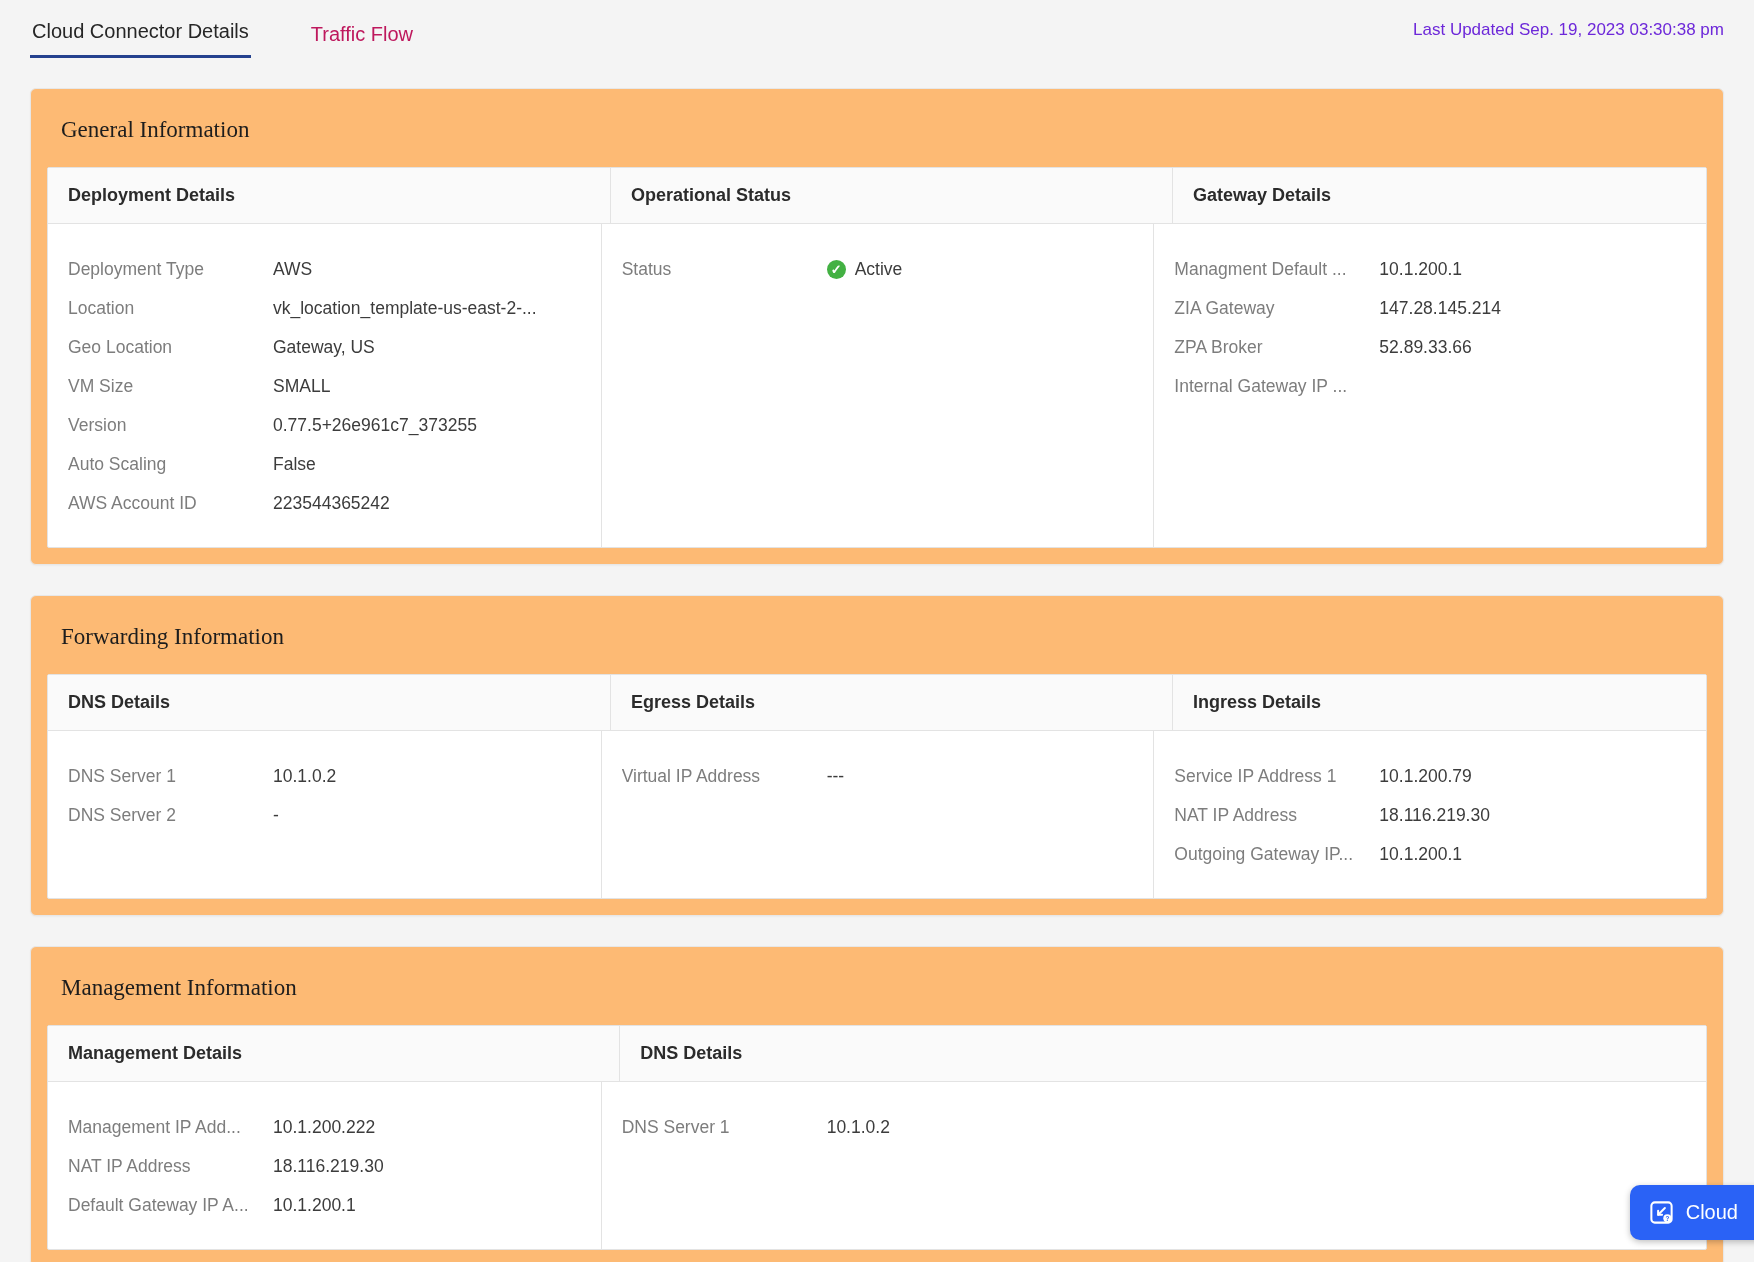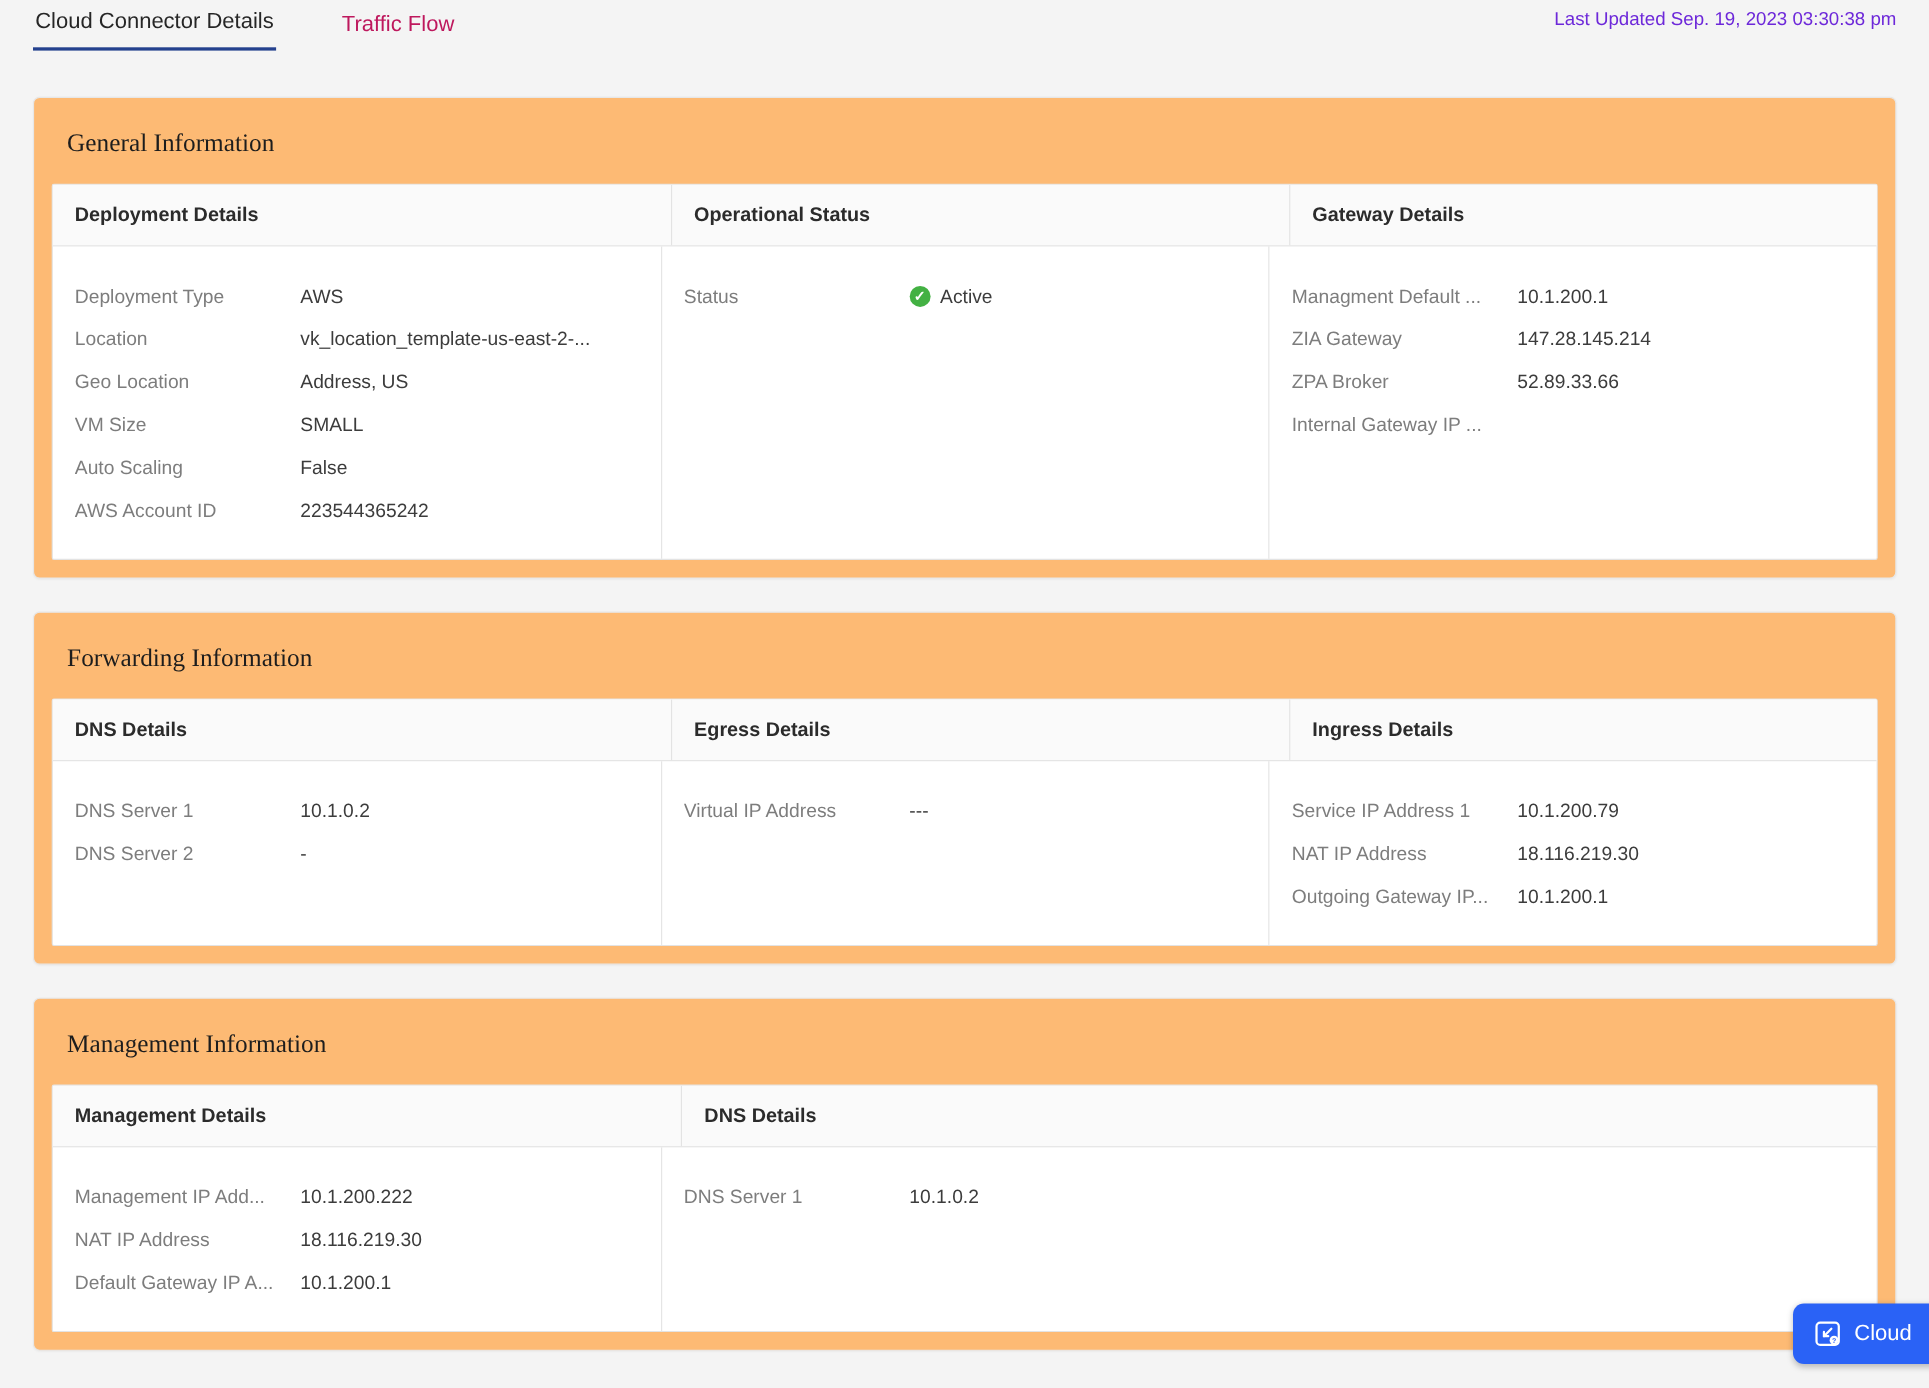--- a/index.html
+++ b/index.html
@@ -9,21 +9,21 @@
     font-family: "Liberation Sans", sans-serif;
     color: #3c3c3c;
     position: relative;
   }
 
   
   .topbar {
     display: flex;
     align-items: flex-end;
     justify-content: space-between;
-    padding: 16px 30px;
+    padding: 4px 30px;
     height: 62px;
   }
   .tabs { display: flex; align-items: flex-end; }
   .tab {
     font-size: 20px;
     padding: 16px 2px 12px;
     margin-right: 58px;
     cursor: pointer;
     text-decoration: none;
     white-space: nowrap;
@@ -154,25 +154,29 @@
             <div class="kv-row">
     <span class="kv-label">Deployment Type</span>
     <span class="kv-value">AWS</span>
   </div>
             <div class="kv-row">
     <span class="kv-label">Location</span>
     <span class="kv-value">vk_location_template-us-east-2-...</span>
   </div>
             <div class="kv-row">
     <span class="kv-label">Geo Location</span>
-    <span class="kv-value">Address, US</span>
+    <span class="kv-value">Gateway, US</span>
   </div>
             <div class="kv-row">
     <span class="kv-label">VM Size</span>
     <span class="kv-value">SMALL</span>
+  </div>
+            <div class="kv-row">
+    <span class="kv-label">Version</span>
+    <span class="kv-value">0.77.5+26e961c7_373255</span>
   </div>
             <div class="kv-row">
     <span class="kv-label">Auto Scaling</span>
     <span class="kv-value">False</span>
   </div>
             <div class="kv-row">
     <span class="kv-label">AWS Account ID</span>
     <span class="kv-value">223544365242</span>
   </div>
           </div>

